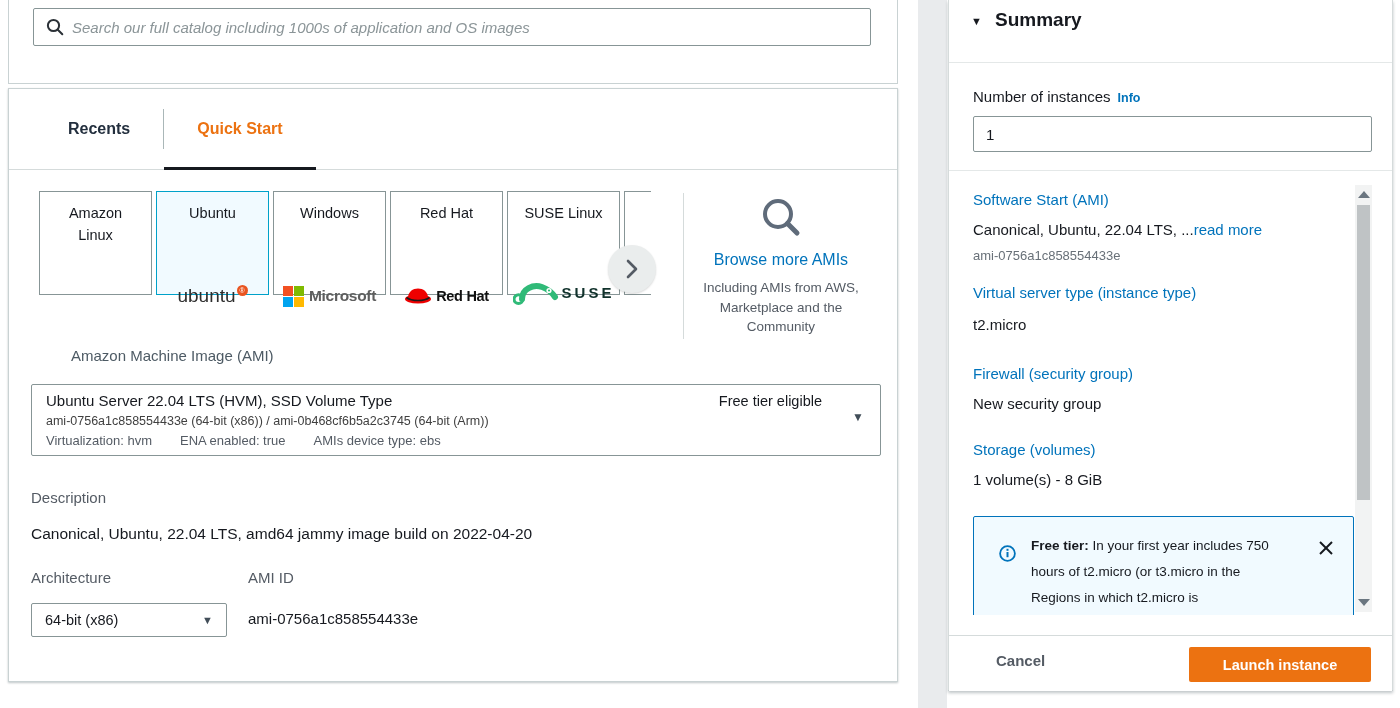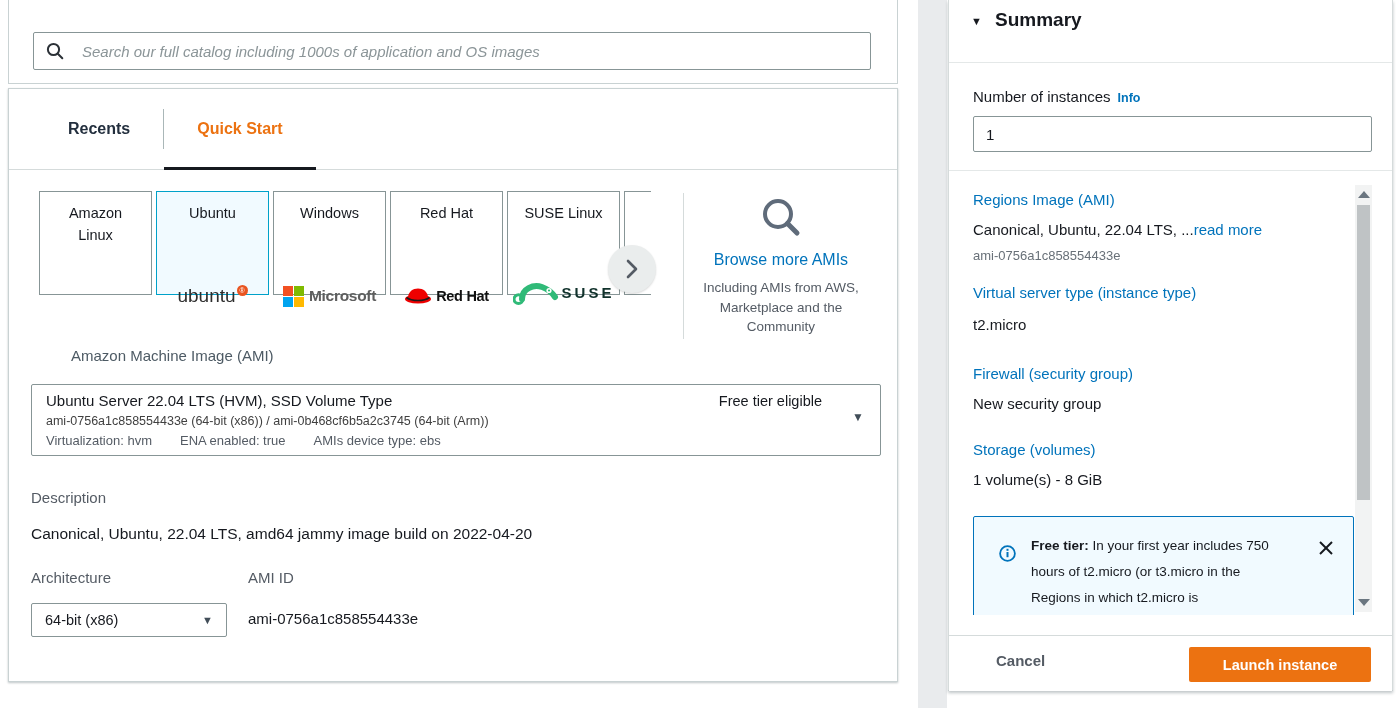--- a/index.html
+++ b/index.html
@@ -9,23 +9,23 @@
     background:#ffffff; color:#16191f;
     font-family:"Liberation Sans", sans-serif;
   }
   
   .left-col { position:absolute; left:8px; top:0; width:890px; }
   .search-card {
     position:relative; height:84px; background:#fff;
     border:1px solid #c9d2d3; border-top:none;
   }
   .search-box {
-    position:absolute; left:24px; right:26px; top:32px; height:38px;
+    position:absolute; left:24px; right:26px; top:8px; height:38px;
     border:1px solid #879596; border-radius:2px; background:#fff;
-    display:flex; align-items:center; padding:0 12px; gap:16px;
+    display:flex; align-items:center; padding:0 12px; gap:6px;
   }
   .search-box input {
     border:none; outline:none; flex:1; font-size:15px; font-style:italic;
     color:#4a5258; font-family:"Liberation Sans",sans-serif; background:transparent;
   }
   .search-box input::placeholder { color:#8b9598; font-style:italic; }
   .main-card {
     position:absolute; left:0; top:88px; width:890px; height:594px;
     background:#fff; border:1px solid #c9d2d3;
     box-shadow:0 1px 2px rgba(0,28,36,.25);
@@ -288,21 +288,21 @@
 
   <div class="inst-row">
     <span class="inst-label">Number of instances</span>
     <span class="info-link">Info</span>
   </div>
   <input class="inst-input" type="text" value="1" style="">
 
   <div class="hdiv" style="top:170px"></div>
 
   <div class="scrollview">
-    <div class="s-head" style="top:20px">Regions Image (AMI)</div>
+    <div class="s-head" style="top:20px">Software Start (AMI)</div>
     <div class="s-val" style="top:50px"><span>Canonical, Ubuntu, 22.04 LTS, ...</span><span class="readmore">read more</span></div>
     <div class="s-sub" style="top:77px">ami-0756a1c858554433e</div>
 
     <div class="s-head" style="top:113px">Virtual server type (instance type)</div>
     <div class="s-val" style="top:145px">t2.micro</div>
 
     <div class="s-head" style="top:194px">Firewall (security group)</div>
     <div class="s-val" style="top:224px">New security group</div>
 
     <div class="s-head" style="top:270px">Storage (volumes)</div>

